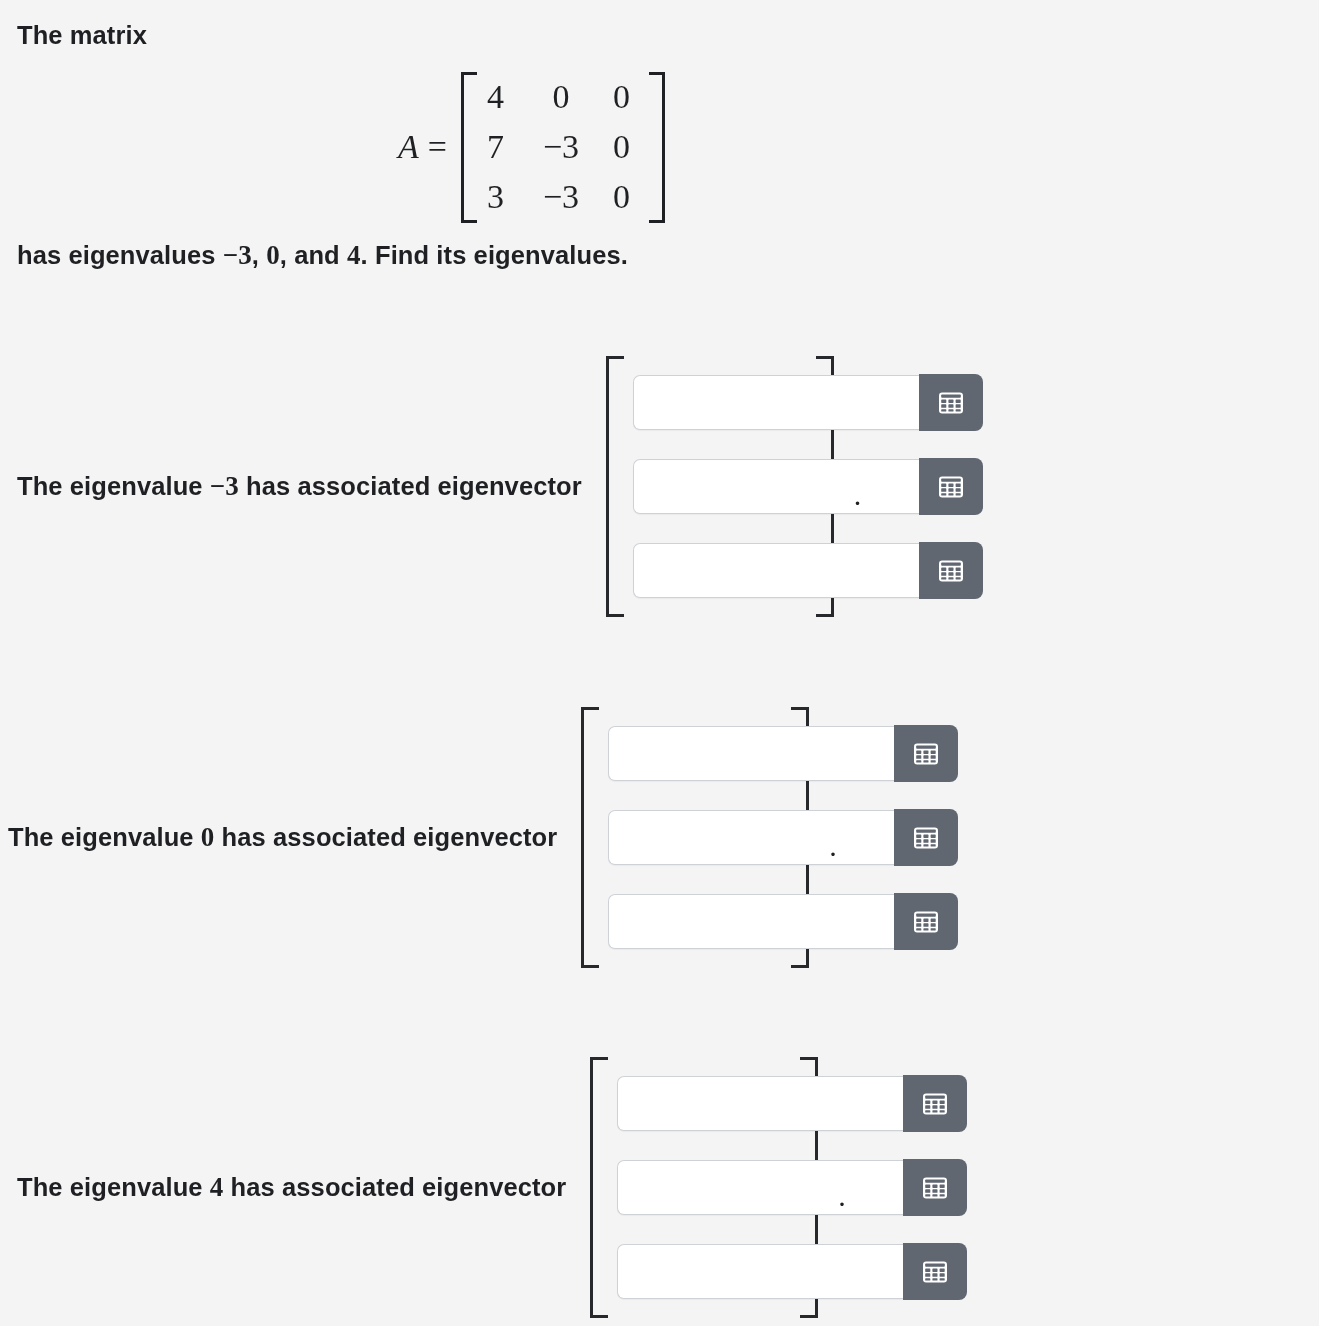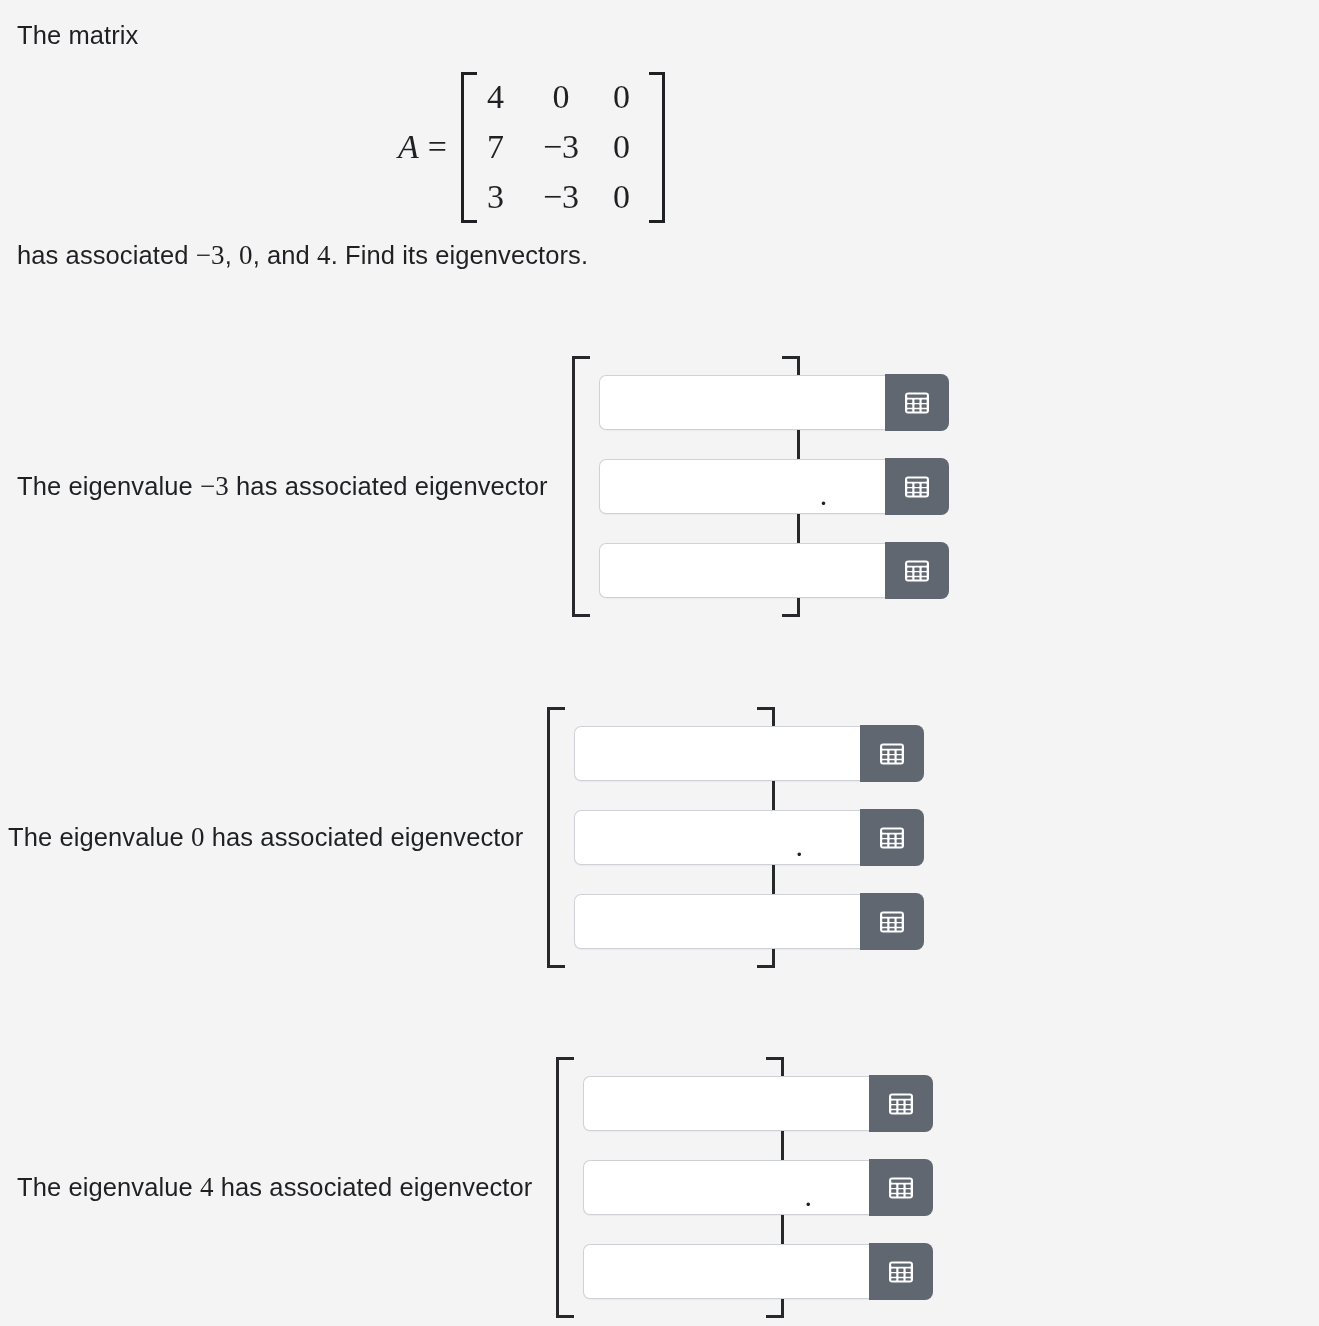--- a/index.html
+++ b/index.html
@@ -23,20 +23,21 @@
     height: 1326px;
   }
 
   
   .sans {
     font-family: "Liberation Sans", sans-serif;
     font-size: 25.5px;
     line-height: 1.25;
     color: #1f2023;
     letter-spacing: 0.1px;
+    font-weight: bold;
   }
   .mathserif {
     font-family: "Liberation Serif", serif;
     font-size: 27px;
     font-style: normal;
   }
 
   
   .intro-line {
     position: absolute;
@@ -228,21 +229,21 @@
           <td class="col0">3</td>
           <td>−3</td>
           <td>0</td>
         </tr>
       </tbody>
         </table>
       <div class="sqbr right"></div>
     </div>
   </div>
 
-  <div class="statement sans"><span>has associated </span><span class="mathserif">−3</span><span>, </span><span class="mathserif">0</span><span>, and </span><span class="mathserif">4</span><span>. Find its eigenvectors.</span></div>
+  <div class="statement sans"><span>has eigenvalues </span><span class="mathserif">−3</span><span>, </span><span class="mathserif">0</span><span>, and </span><span class="mathserif">4</span><span>. Find its eigenvalues.</span></div>
 
   <div class="eigen-block" style="left:17px; top:356px;">
     <div class="eigen-label sans"><span>The eigenvalue </span><span class="mathserif">−3</span><span> has associated eigenvector</span></div>
 
     <div class="vector-wrap">
       <div class="vbracket left"></div>
       <div class="vector-col">
 
         <div class="input-group">
           <input class="answer-field" type="text" value="" style="">

